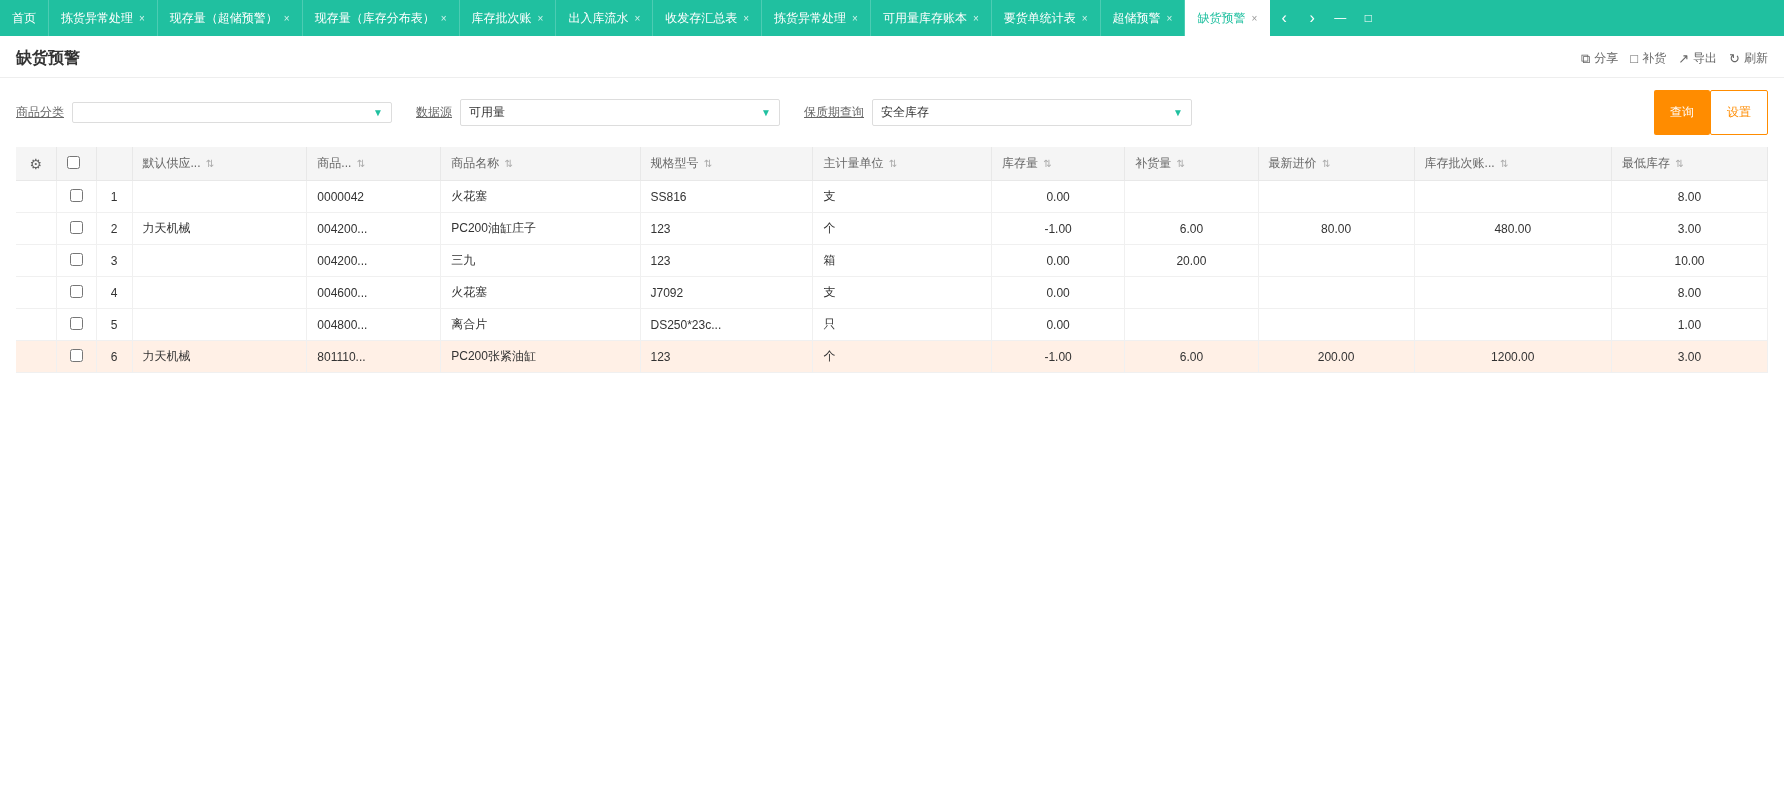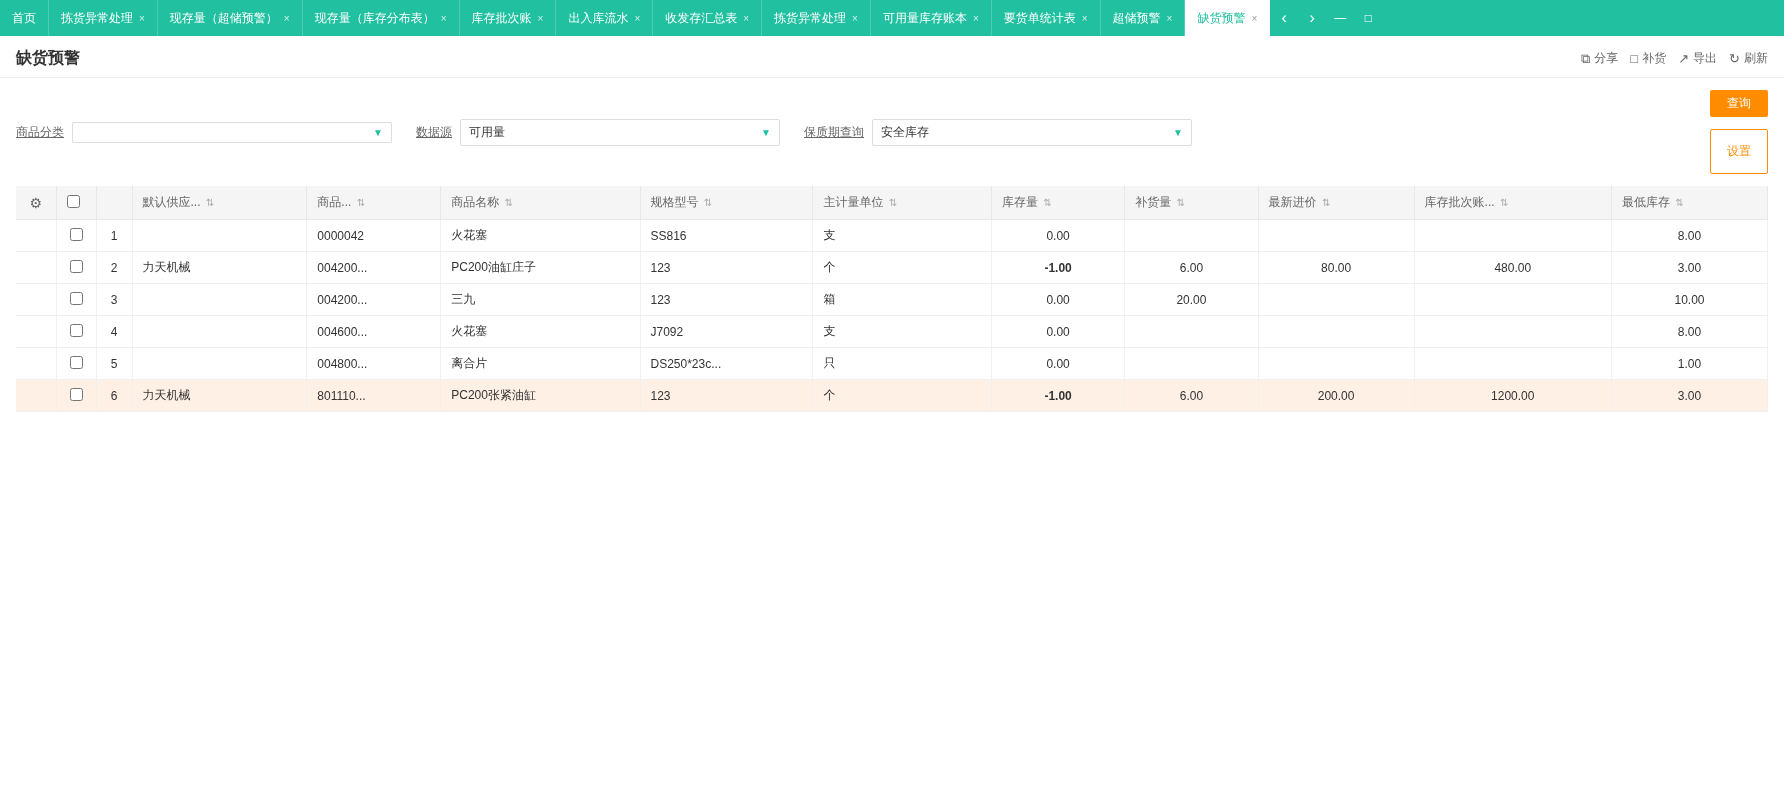--- a/index.html
+++ b/index.html
@@ -123,22 +123,22 @@
     }
     .filter-select .arrow {
       color: #20c0a0;
       font-size: 10px;
     }
 
     
     .right-btns {
       margin-left: auto;
       display: flex;
-      flex-direction: column;
-      gap: 12px;
+      flex-direction: row;
+      gap: 0;
     }
     .btn-query {
       background: #ff8c00;
       color: #fff;
       border: none;
       border-radius: 2px;
       padding: 5px 16px;
       cursor: pointer;
       font-size: 12px;
     }
@@ -208,21 +208,21 @@
       display: inline-block;
       font-size: 14px;
       color: #666;
       cursor: pointer;
     }
     .settings-cell {
       text-align: center;
     }
 
     
-    .negative { color: #e53935; font-weight: bold; }
+    .negative { color: #e53935; }
   </style>
 </head>
 <body>
 
 <div class="tab-bar">
   <div class="tab-item">
     <span>首页</span>
   </div>
   <div class="tab-item">
     <span>拣货异常处理</span>

